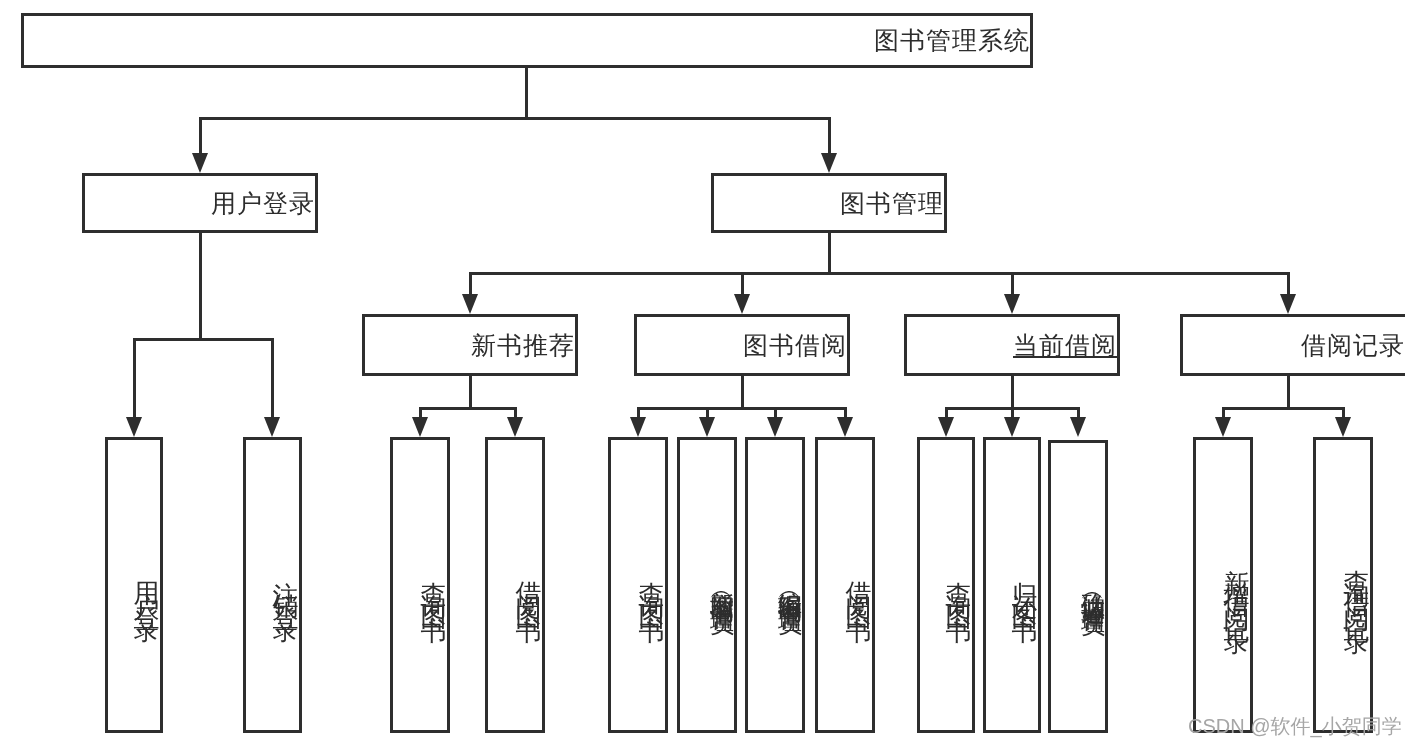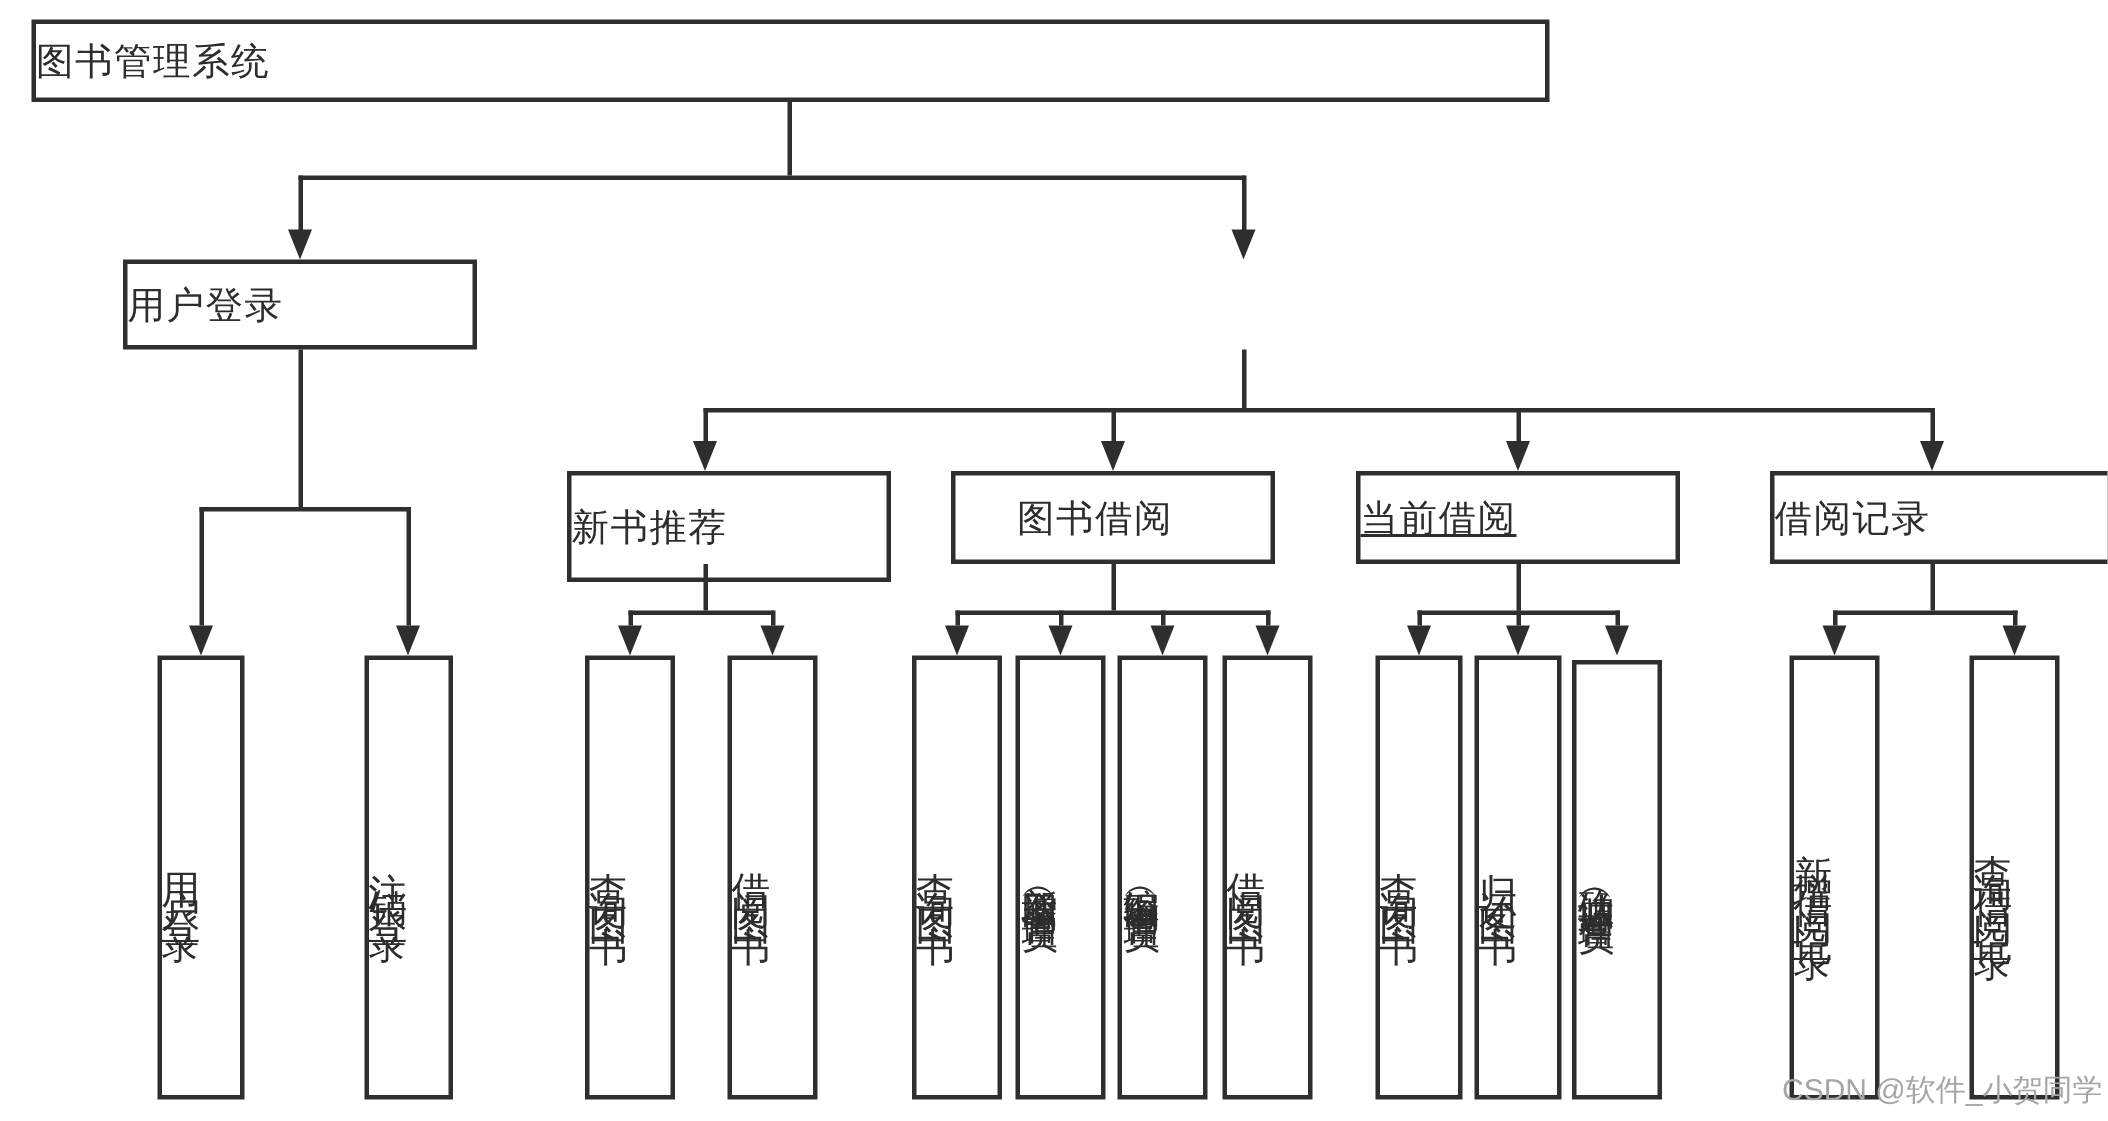--- a/index.html
+++ b/index.html
@@ -16,21 +16,21 @@
   .canvas{
     position:relative;
     width:1405px;height:747px;
     background:var(--bg-color);
     overflow:hidden;
   }
   .node{
     position:absolute;
     border:3px solid var(--line-color);
     background:var(--bg-color);
-    display:flex;align-items:center;justify-content:flex-start;
+    display:flex;align-items:center;justify-content:flex-end;
     color:var(--text-color);
   }
   .h-label{
     font-size:25px;
     letter-spacing:1px;
     white-space:nowrap;
     color:var(--text-color);
   }
   .v-label{
     writing-mode:vertical-rl;
@@ -73,41 +73,44 @@
 
   <div class="vl" style="left:525px;top:68px;height:49px;"></div>
   <div class="hl" style="left:199px;top:117px;width:631px;"></div>
   <div class="vl" style="left:199px;top:117px;height:38px;"></div>
   <div class="arrow" style="left:192px;top:153px;"></div>
   <div class="vl" style="left:828px;top:117px;height:38px;"></div>
   <div class="arrow" style="left:821px;top:153px;"></div>
 
   <div class="node" style="left:82px;top:173px;width:236px;height:60px;">
     <span class="h-label">用户登录</span>
+  </div>
+  <div class="node" style="left:711px;top:173px;width:236px;height:60px;">
+    <span class="h-label">图书管理</span>
   </div>
 
   <div class="vl" style="left:199px;top:233px;height:105px;"></div>
   <div class="hl" style="left:133px;top:338px;width:141px;"></div>
   <div class="vl" style="left:133px;top:338px;height:79px;"></div>
   <div class="arrow" style="left:126px;top:417px;"></div>
   <div class="vl" style="left:271px;top:338px;height:79px;"></div>
   <div class="arrow" style="left:264px;top:417px;"></div>
 
   <div class="vl" style="left:828px;top:233px;height:39px;"></div>
   <div class="hl" style="left:469px;top:272px;width:820px;"></div>
   <div class="vl" style="left:469px;top:272px;height:22px;"></div>
   <div class="arrow" style="left:462px;top:294px;"></div>
   <div class="vl" style="left:741px;top:272px;height:22px;"></div>
   <div class="arrow" style="left:734px;top:294px;"></div>
   <div class="vl" style="left:1011px;top:272px;height:22px;"></div>
   <div class="arrow" style="left:1004px;top:294px;"></div>
   <div class="vl" style="left:1287px;top:272px;height:22px;"></div>
   <div class="arrow" style="left:1280px;top:294px;"></div>
 
-  <div class="node" style="left:362px;top:314px;width:216px;height:74px;margin-left:16px;">
+  <div class="node" style="left:362px;top:314px;width:216px;height:62px;">
     <span class="h-label">新书推荐</span>
   </div>
   <div class="node" style="left:634px;top:314px;width:216px;height:62px;padding-left:41px;">
     <span class="h-label">图书借阅</span>
   </div>
   <div class="node" style="left:904px;top:314px;width:216px;height:62px;text-decoration:underline;">
     <span class="h-label">当前借阅</span>
   </div>
   <div class="node" style="left:1180px;top:314px;width:228px;height:62px;">
     <span class="h-label">借阅记录</span>

